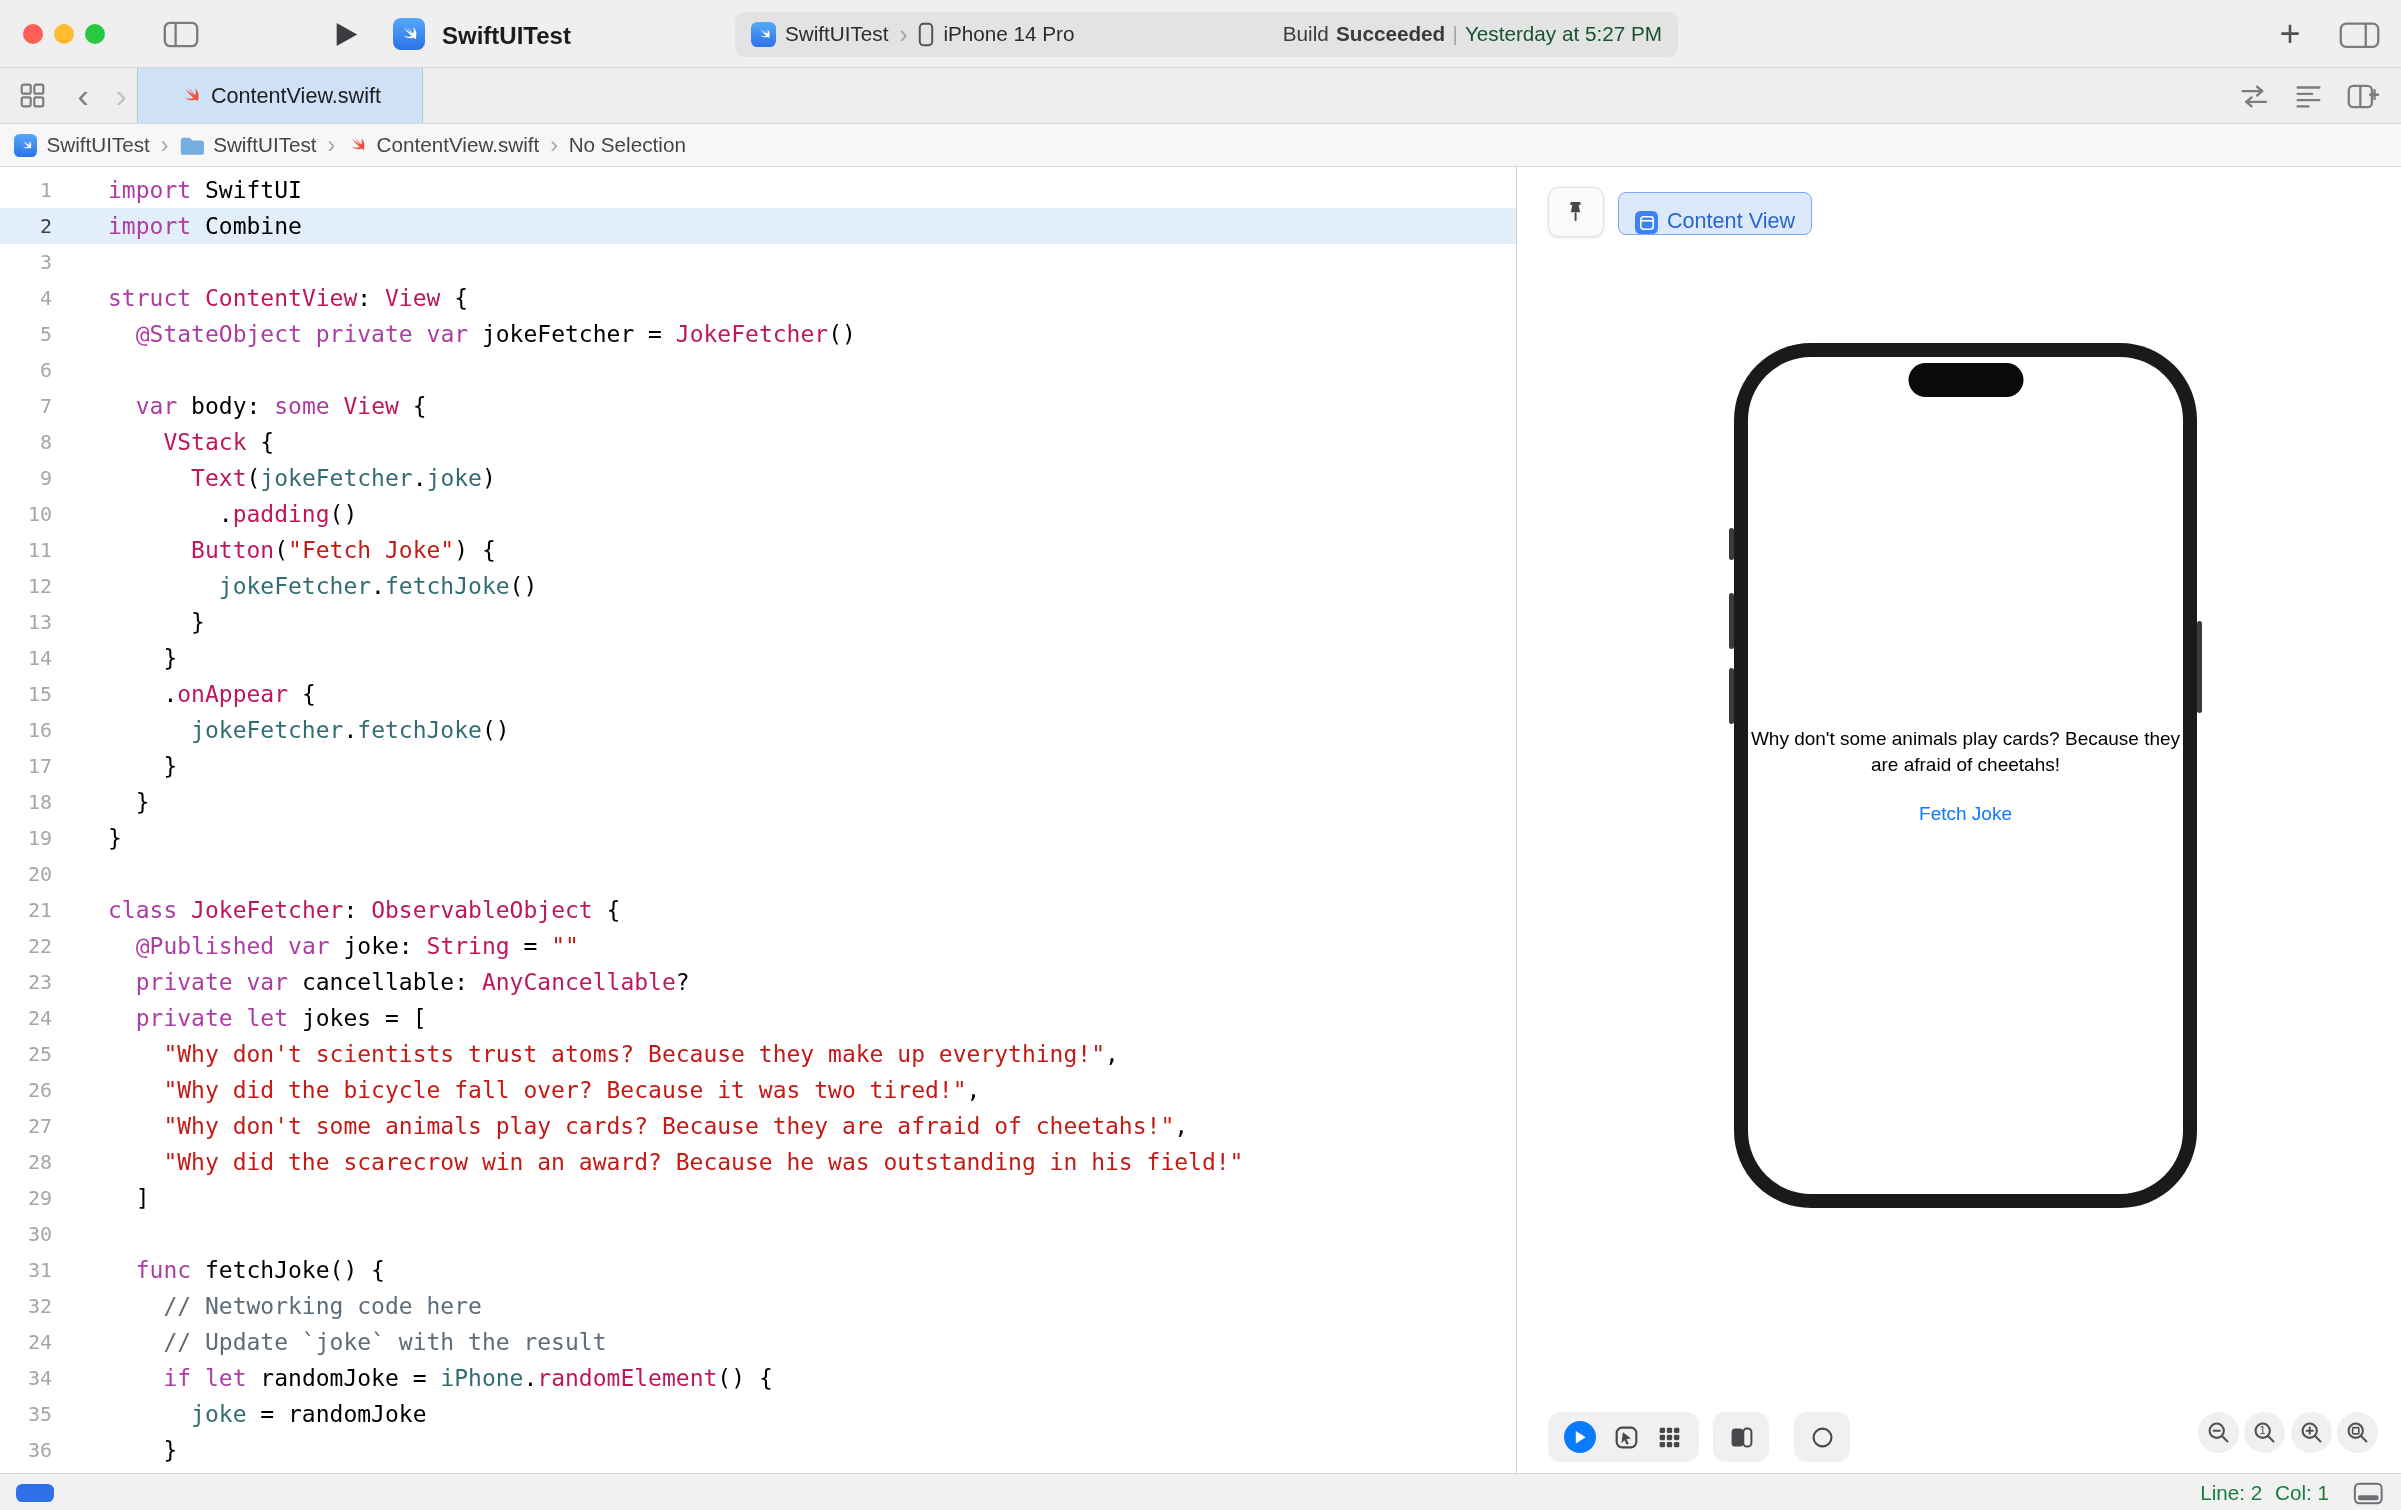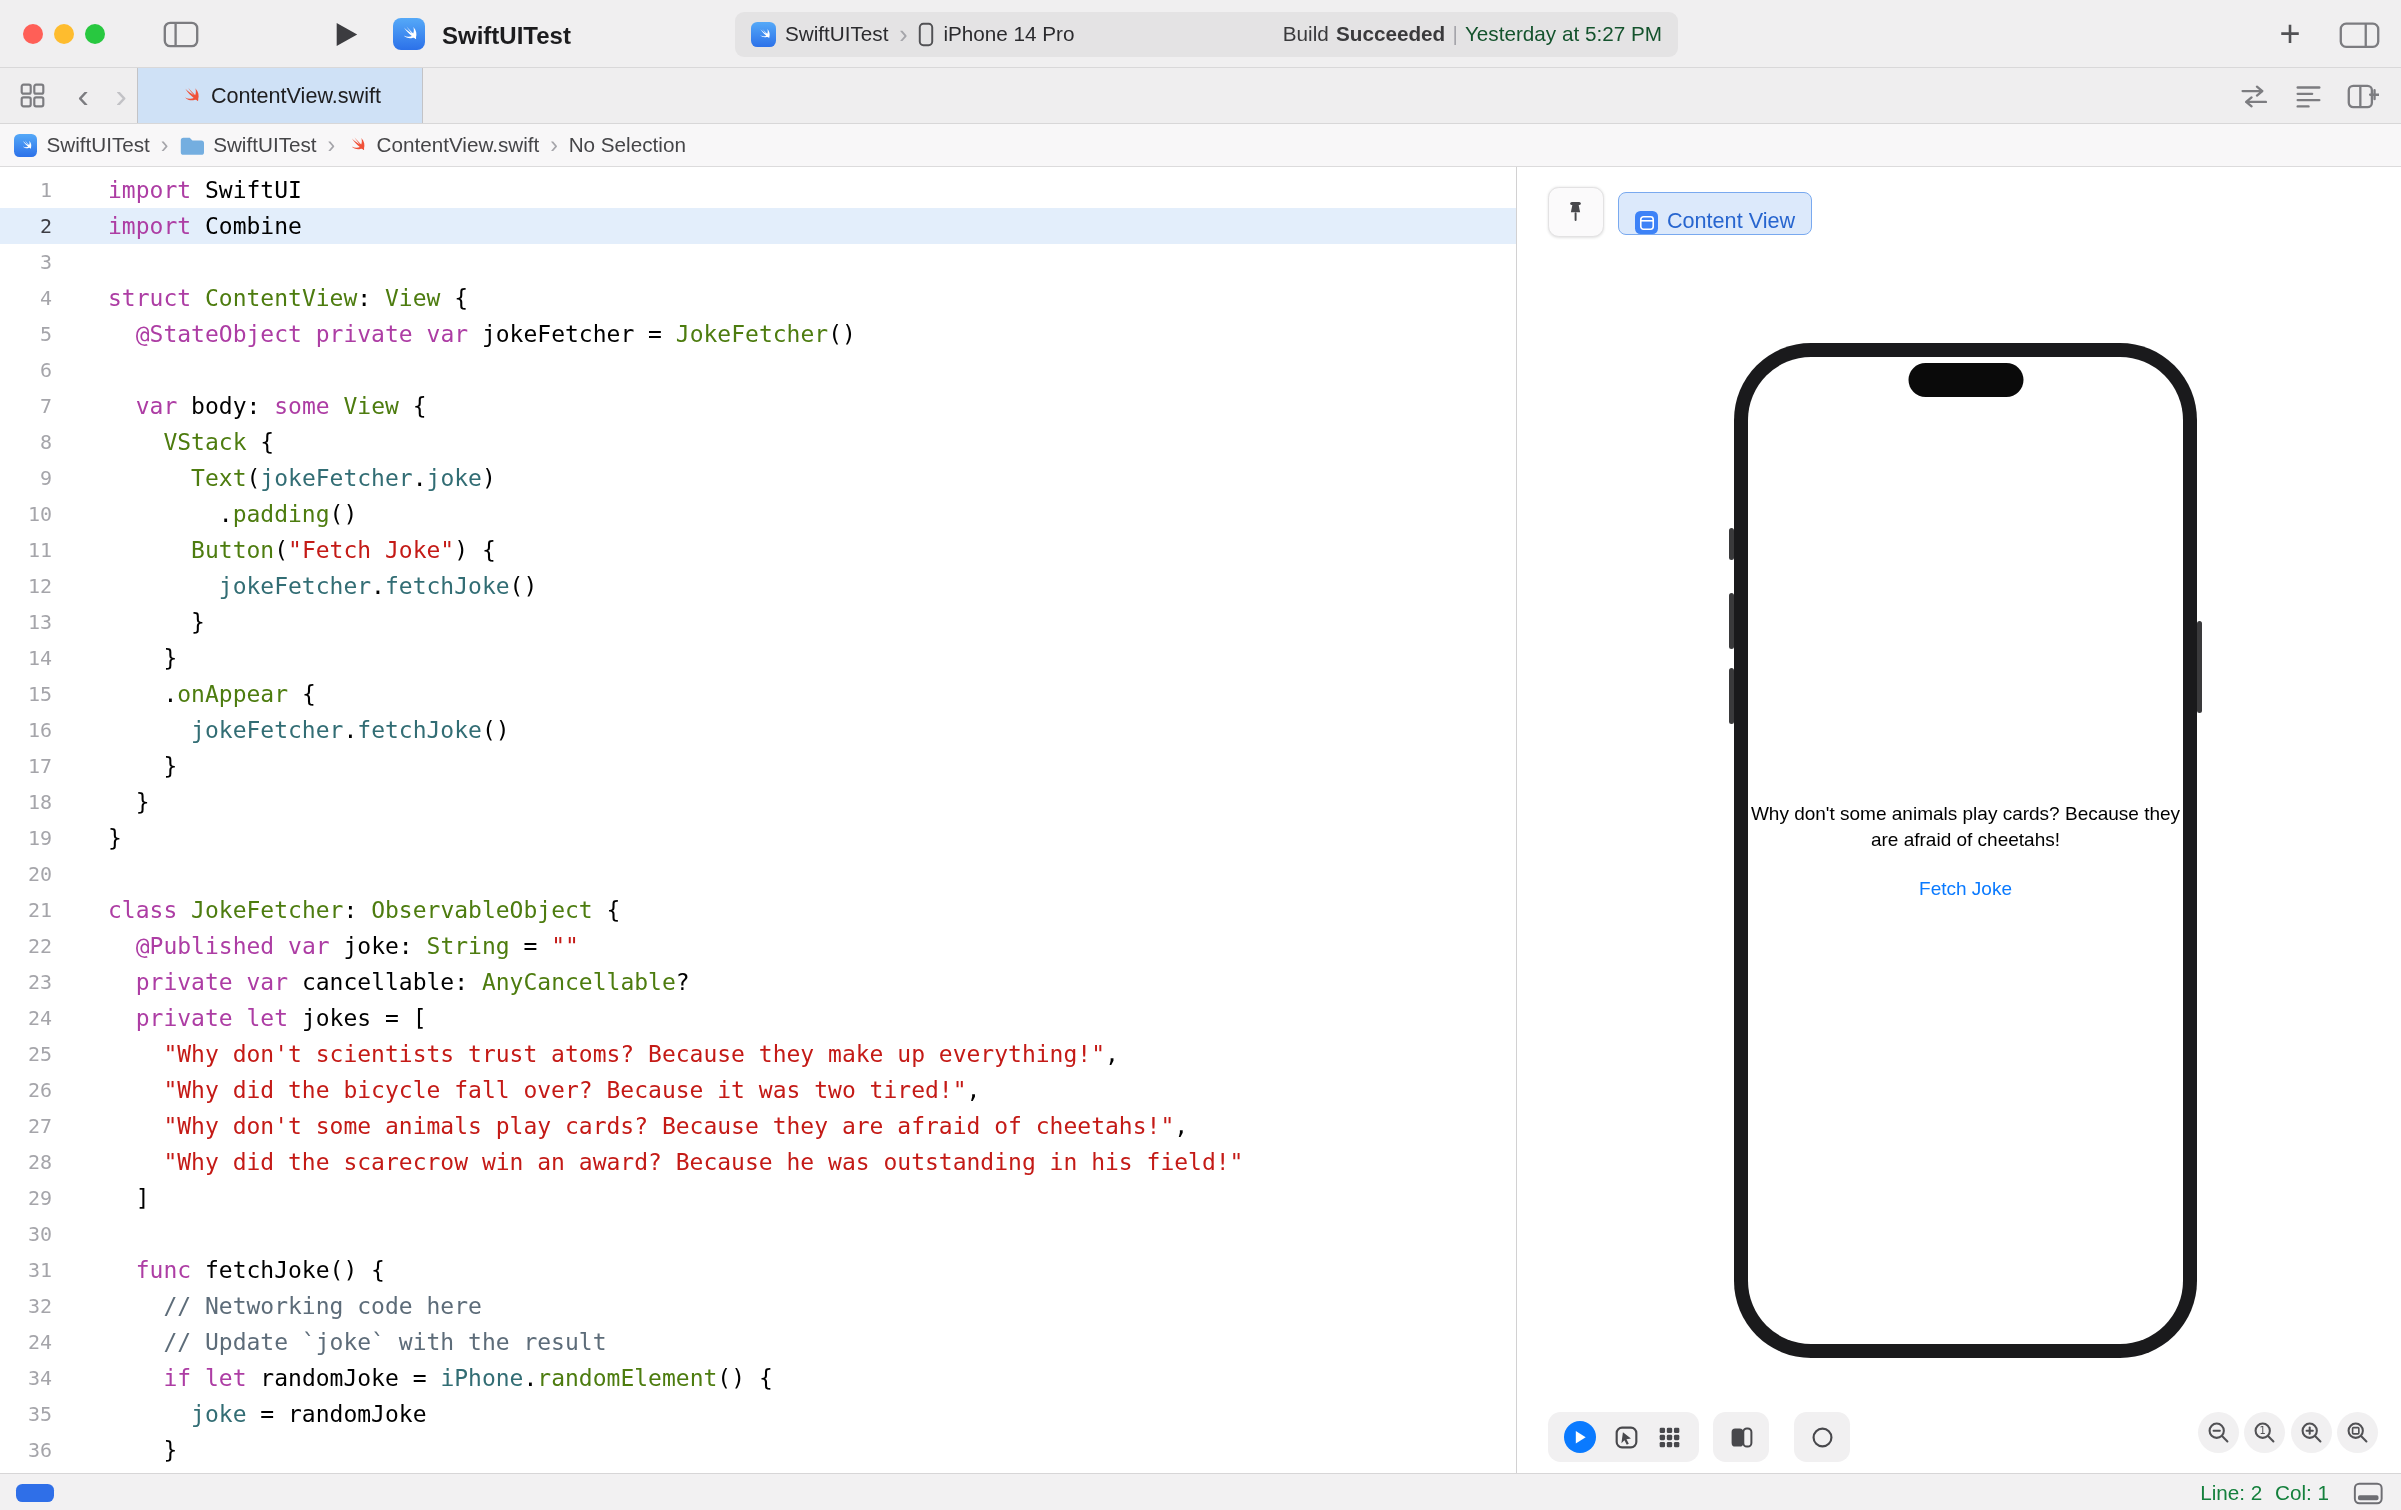--- a/index.html
+++ b/index.html
@@ -44,31 +44,31 @@
   .jumpbar .crumb-sep { font-size:23px; }
 
   
   .editor { position:absolute; left:0; top:167px; width:1516px; height:1306px; background:#fff; overflow:hidden; padding-top:5.4px;
             font-family:"DejaVu Sans Mono","Liberation Mono",monospace; }
   .code-row { display:flex; height:36px; line-height:36px; font-size:23px; }
   .code-row.current { background:#E3EEFB; }
   .gutter-num { flex:0 0 52px; width:52px; text-align:right; color:#A5A5AA; font-size:20px; }
   .code-row.current .gutter-num { color:#3C3C43; }
   .code-text { margin-left:56px; white-space:pre; color:#000; }
-  .seg-k { color:#AD3DA4;margin-top:7px; } .seg-t { color:#4d7c0f; } .seg-m { color:#326D74; }
+  .seg-k { color:#AD3DA4;margin-top:7px; } .seg-t { color:#be185d; } .seg-m { color:#326D74; }
   .seg-s { color:#C41A16; } .seg-c { color:#5D6C79; } .seg-p { color:#000; }
 
   
   .preview { position:absolute; left:1516px; top:167px; width:885px; height:1306px; background:#fff; border-left:0.9px solid #D2D1D2; }
   .pin-btn { position:absolute; left:30.5px; top:20px; width:56px; height:50px; background:#FBFAFB; border:0.9px solid #E3E2E3; border-radius:10.8px; box-shadow:0 0.9px 2.7px rgba(0,0,0,.12); display:flex; align-items:center; justify-content:center; }
   .cv-tab { position:absolute; left:101px; top:25px; height:43px; padding:0 16px; background:#DCE9FB; border:1.8px solid #79A9EF; border-radius:8px; display:flex; align-items:flex-end; gap:9px; }
   .cv-tab-icon { width:23px; height:23px; border-radius:5.4px; background:#3D82F7; display:flex; align-items:center; justify-content:center; }
   .cv-tab-label { font-size:21.6px; color:#2765CF; }
 
-  .phone { position:absolute; left:217px; top:176px; width:463px; height:1015px; background:#1A1A1C; border-radius:77px; }
+  .phone { position:absolute; left:217px; top:176px; width:463px; height:865px; background:#1A1A1C; border-radius:77px; }
   .phone-screen { position:absolute; left:14.4px; top:14.4px; right:14.4px; bottom:14.4px; background:#fff; border-radius:63px; display:flex; flex-direction:column; align-items:center; justify-content:center; gap:25px; overflow:hidden; }
   .dyn-island { position:absolute; top:20px; left:50%; transform:translateX(-50%); width:115px; height:34px; background:#0A0A0A; border-radius:18px; }
   .side-btn { position:absolute; background:#3A3A3C; border-radius:2.7px; width:5.4px; }
   .btn-mute { left:-5.4px; top:185px; height:32px; }
   .btn-volup { left:-5.4px; top:250px; height:56px; }
   .btn-voldn { left:-5.4px; top:325px; height:56px; }
   .btn-power { right:-5.4px; top:278px; height:92px; }
   .joke-text { width:431px; text-align:center; font-size:19px; line-height:1.35; color:#000; }
   .fetch-btn { font-size:19px; color:#0A7AFF; background:none; border:none; font-family:inherit; }
 

